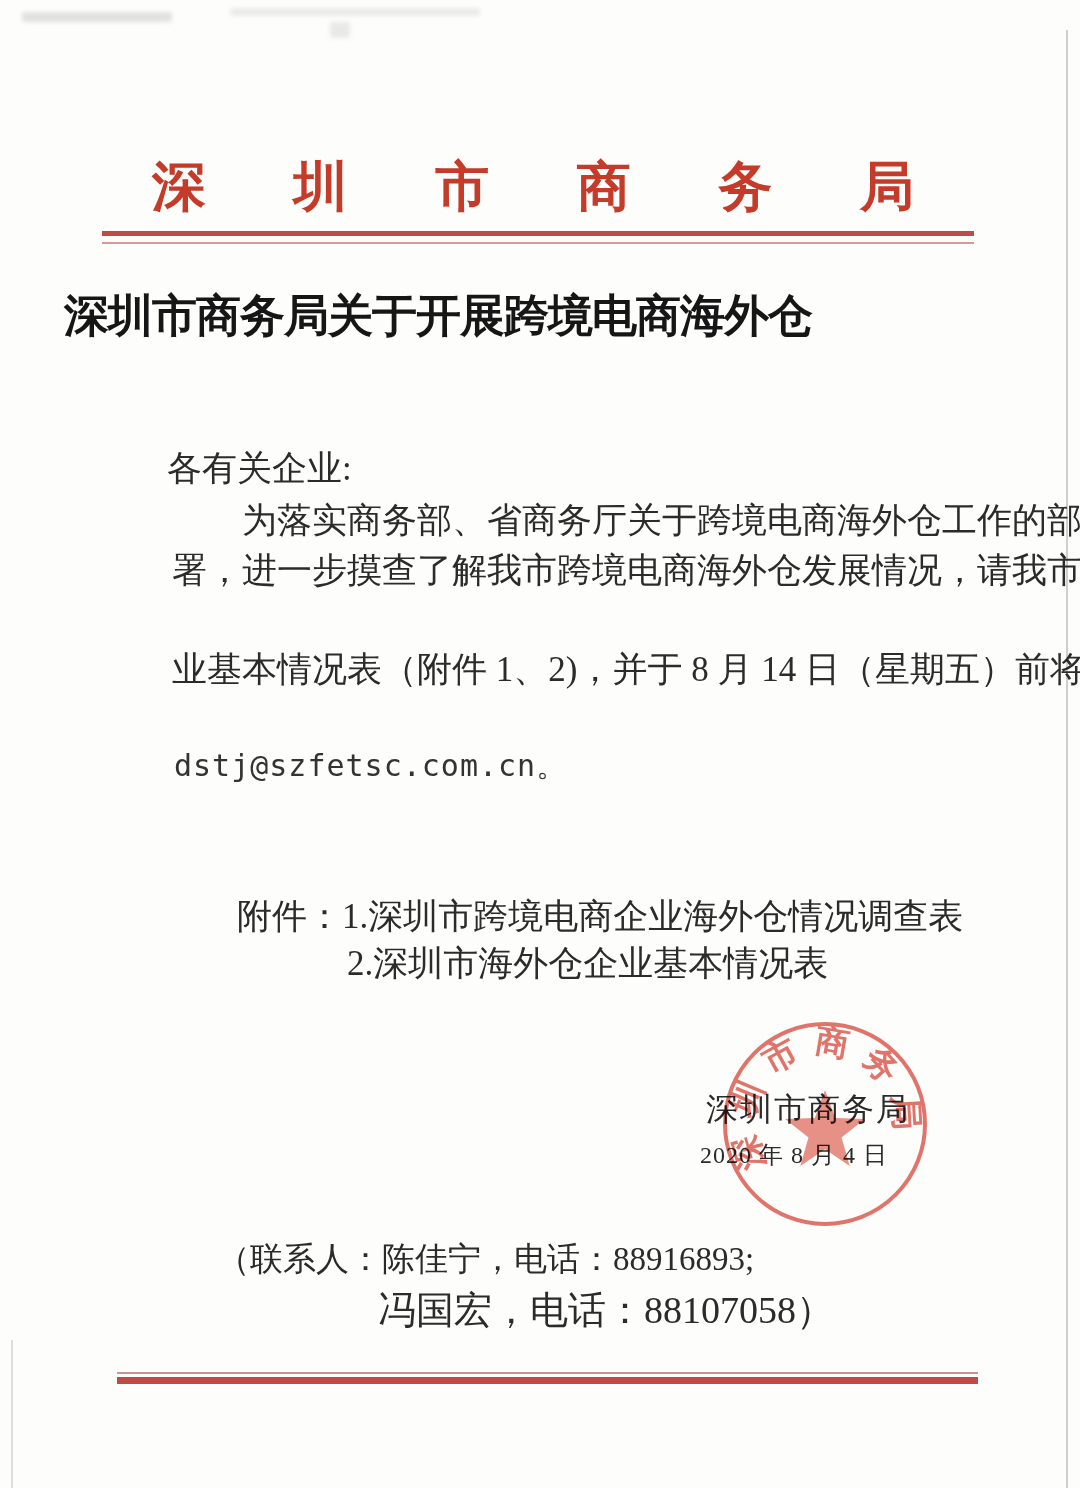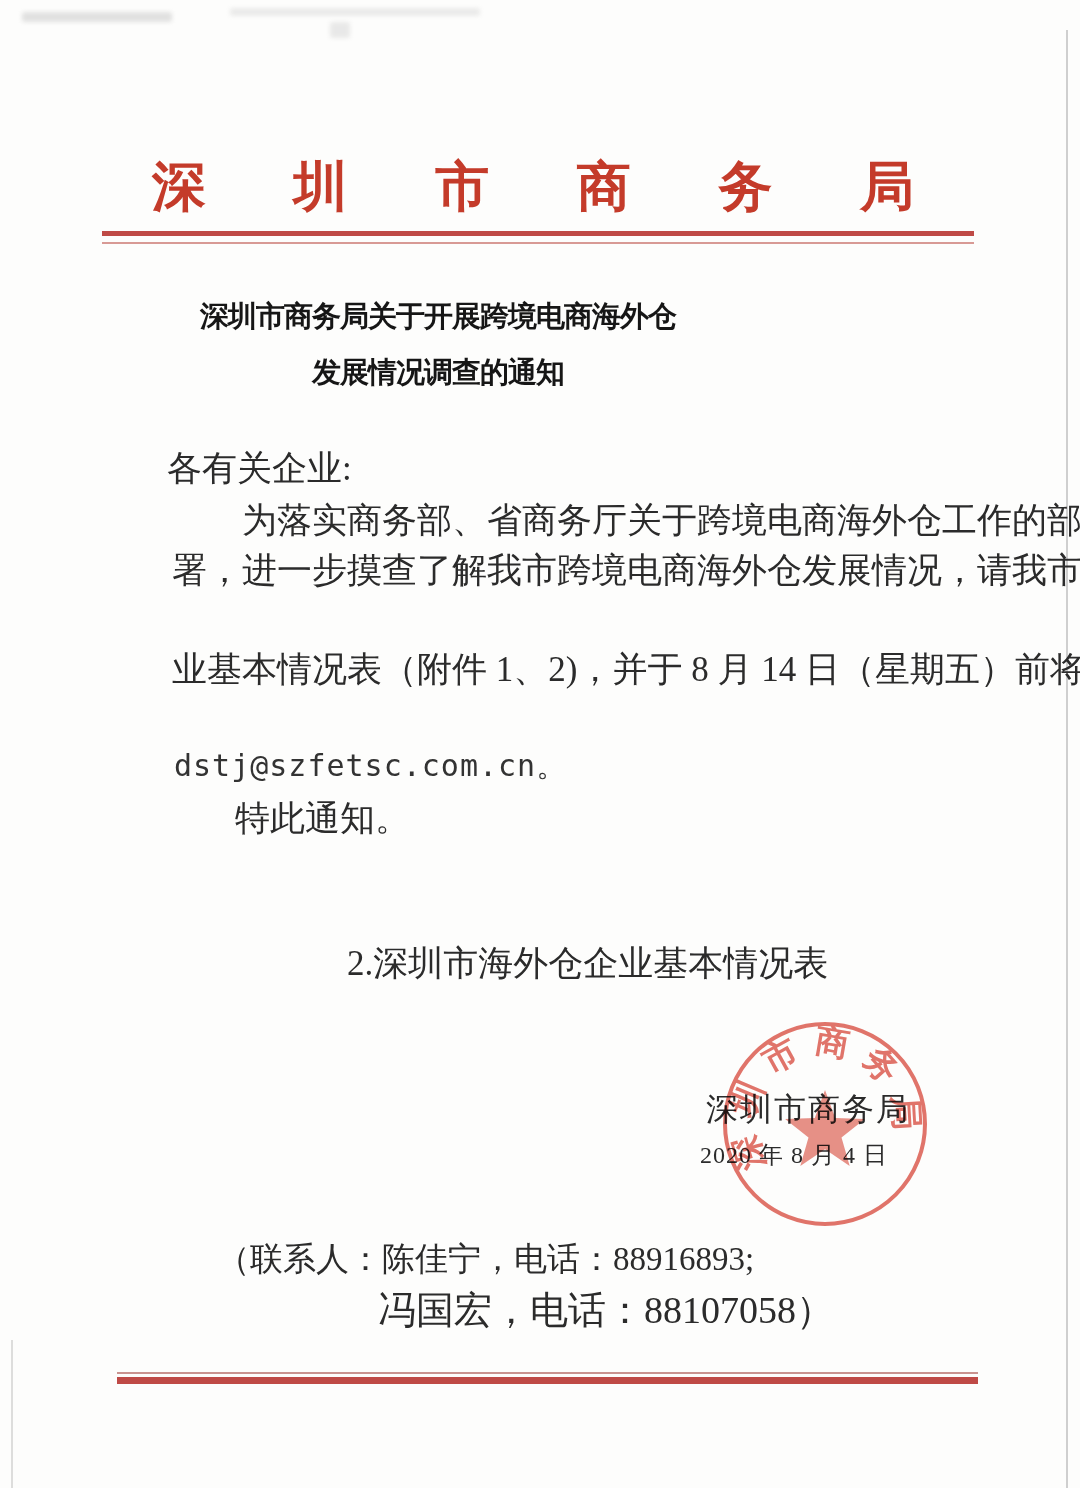--- a/index.html
+++ b/index.html
@@ -23,21 +23,21 @@
   }
   .rule{position:absolute;left:102px;width:872px;}
   .rule-thick-top{top:231px;height:5px;background:#bf4a46;}
   .rule-thin-top{top:242px;height:2px;background:#d89a95;}
   .rule-thin-bottom{position:absolute;left:117px;width:861px;top:1372px;height:2px;background:#c9938f;}
   .rule-thick-bottom{position:absolute;left:117px;width:861px;top:1377px;height:7px;background:#bf4a46;}
   
   .doc-title{
     position:absolute;left:0;top:288px;width:876px;
     text-align:center;font-weight:900;color:#161616;
-    font-size:29px;line-height:56px;letter-spacing:-1px;
+    font-size:45px;line-height:56px;letter-spacing:-1px;
   }
   
   .bodyline{position:absolute;font-size:35px;line-height:1.2;white-space:nowrap;color:#2b2b2b;}
   .salutation{left:167px;top:448px;}
   .bl0{left:242px;top:500px;}
   .bl1{left:172px;top:550px;}
   .bl2{left:172px;top:599px;}
   .bl3{left:172px;top:649px;}
   .bl4{left:172px;top:698px;}
   .email{left:174px;top:748px;font-family:"DejaVu Sans Mono","Liberation Mono",monospace;font-size:30px;letter-spacing:1px;color:#333;text-align:center;}
@@ -74,30 +74,29 @@
     <span>市</span>
     <span>商</span>
     <span>务</span>
     <span>局</span>
   </div>
   <div class="rule rule-thick-top"></div>
   <div class="rule rule-thin-top"></div>
 
   <div class="doc-title">
     <div>深圳市商务局关于开展跨境电商海外仓</div>
-    <div>发展情况调查的通知</div>
   </div>
 
   <div class="bodyline salutation">各有关企业:</div>
   <div class="bodyline bl0">为落实商务部、省商务厅关于跨境电商海外仓工作的部</div>
   <div class="bodyline bl1">署，进一步摸查了解我市跨境电商海外仓发展情况，请我市</div>
   <div class="bodyline bl3">业基本情况表（附件 1、2)，并于 8 月 14 日（星期五）前将</div>
   <div class="bodyline email">dstj@szfetsc.com.cn。</div>
-  <div class="bodyline closing">特此通知。</div>
 
+  <div class="bodyline attach1"><span>附件：</span><span>1.深圳市跨境电商企业海外仓情况调查表</span></div>
   <div class="bodyline attach2">2.深圳市海外仓企业基本情况表</div>
 
   <div class="bodyline sig-org">深圳市商务局</div>
   <div class="bodyline sig-date">2020 年 8 月 4 日</div>
 
   <svg class="seal" viewBox="-130 -130 260 260">
     <defs>
       <path id="sealArc" d="M -57.3 40.2 A 70 70 0 1 1 68.9 12.2" fill="none"></path>
     </defs>
     <circle cx="0" cy="0" r="100" fill="none" stroke="#e0695e" stroke-width="4"></circle>

